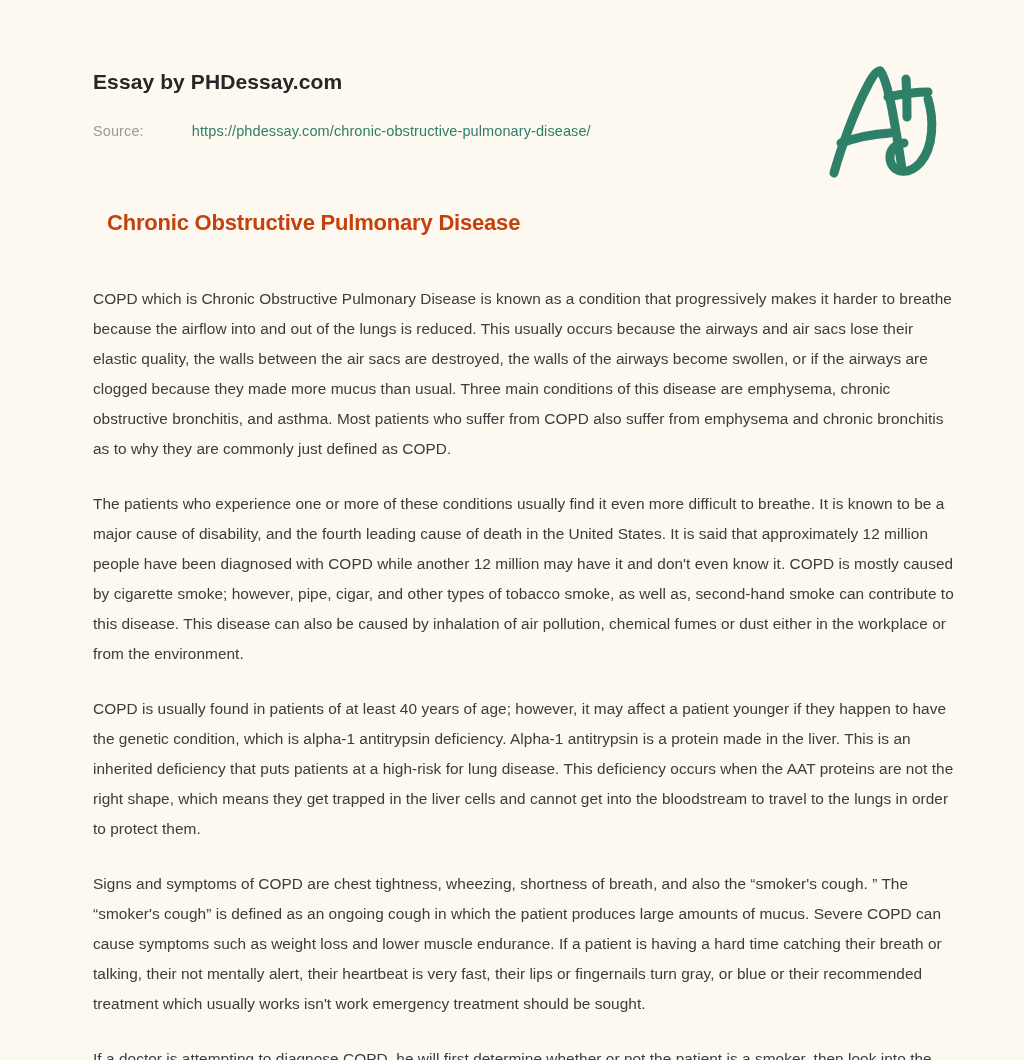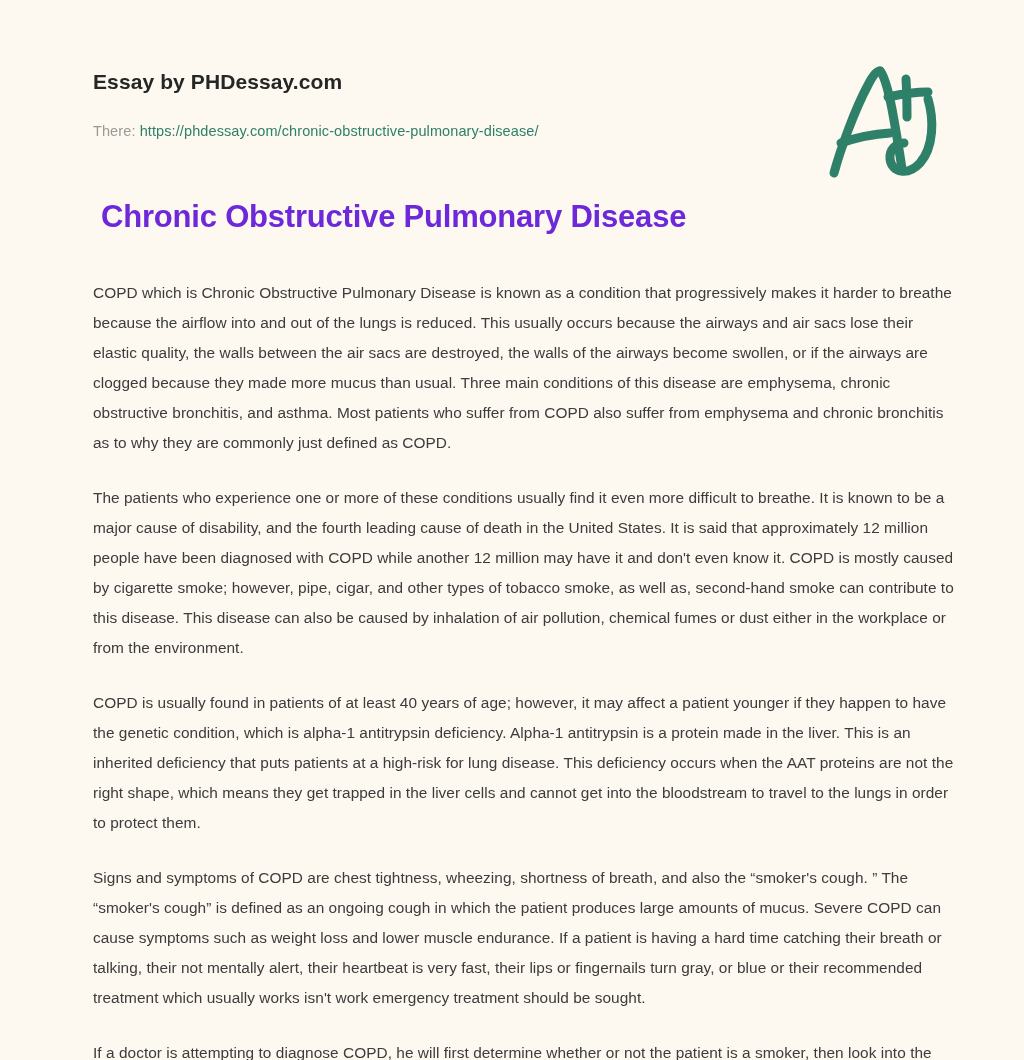--- a/index.html
+++ b/index.html
@@ -50,20 +50,21 @@
     top: 123px;
     font-size: 14.5px;
     color: #9a9a96;
     white-space: nowrap;
     letter-spacing: 0.1px;
   }
 
   .source-url {
     color: #2e8069;
     text-decoration: none;
+    margin-left: 44px;
   }
 
   
   .logo {
     position: absolute;
     left: 810px;
     top: 55px;
     width: 140px;
     height: 125px;
   }
@@ -76,26 +77,26 @@
     top: 190px;
     width: 1024px;
   }
 
   .article-inner {
     padding-left: 93px;
     padding-right: 70px;
   }
 
   h1.title {
-    margin: 8px;
+    margin: 14px;
     padding: 0;
-    font-size: 31px;
+    font-size: 22px;
     line-height: 38px;
     font-weight: bold;
-    color: #6d28d9;
+    color: #c2410c;
     letter-spacing: -0.2px;
   }
 
   .body-copy {
     margin-top: 42px;
   }
 
   .body-copy p {
     margin: 12px 0 25px 0;
     font-size: 15.4px;
@@ -111,21 +112,21 @@
 </head>
 <body>
 
 <div class="page">
 
   <div class="header">
 
     <div class="byline">Essay by PHDessay.com</div>
 
     <div class="source-line">
-      <span>There:</span>
+      <span>Source:</span>
       <a class="source-url" href="#">https://phdessay.com/chronic-obstructive-pulmonary-disease/</a>
     </div>
 
     <div class="logo">
       <svg width="140" height="125" viewBox="0 0 140 125" aria-hidden="true">
         <g fill="none" stroke="#2e8069" stroke-linecap="round" stroke-linejoin="round">
 
           <path d="M24 118 C 30 96, 44 56, 58 30 C 62 22, 66 16, 70 16" stroke-width="9"></path>
 
           <path d="M70 16 C 74 20, 78 34, 82 54 C 86 76, 90 100, 92 114" stroke-width="9"></path>

